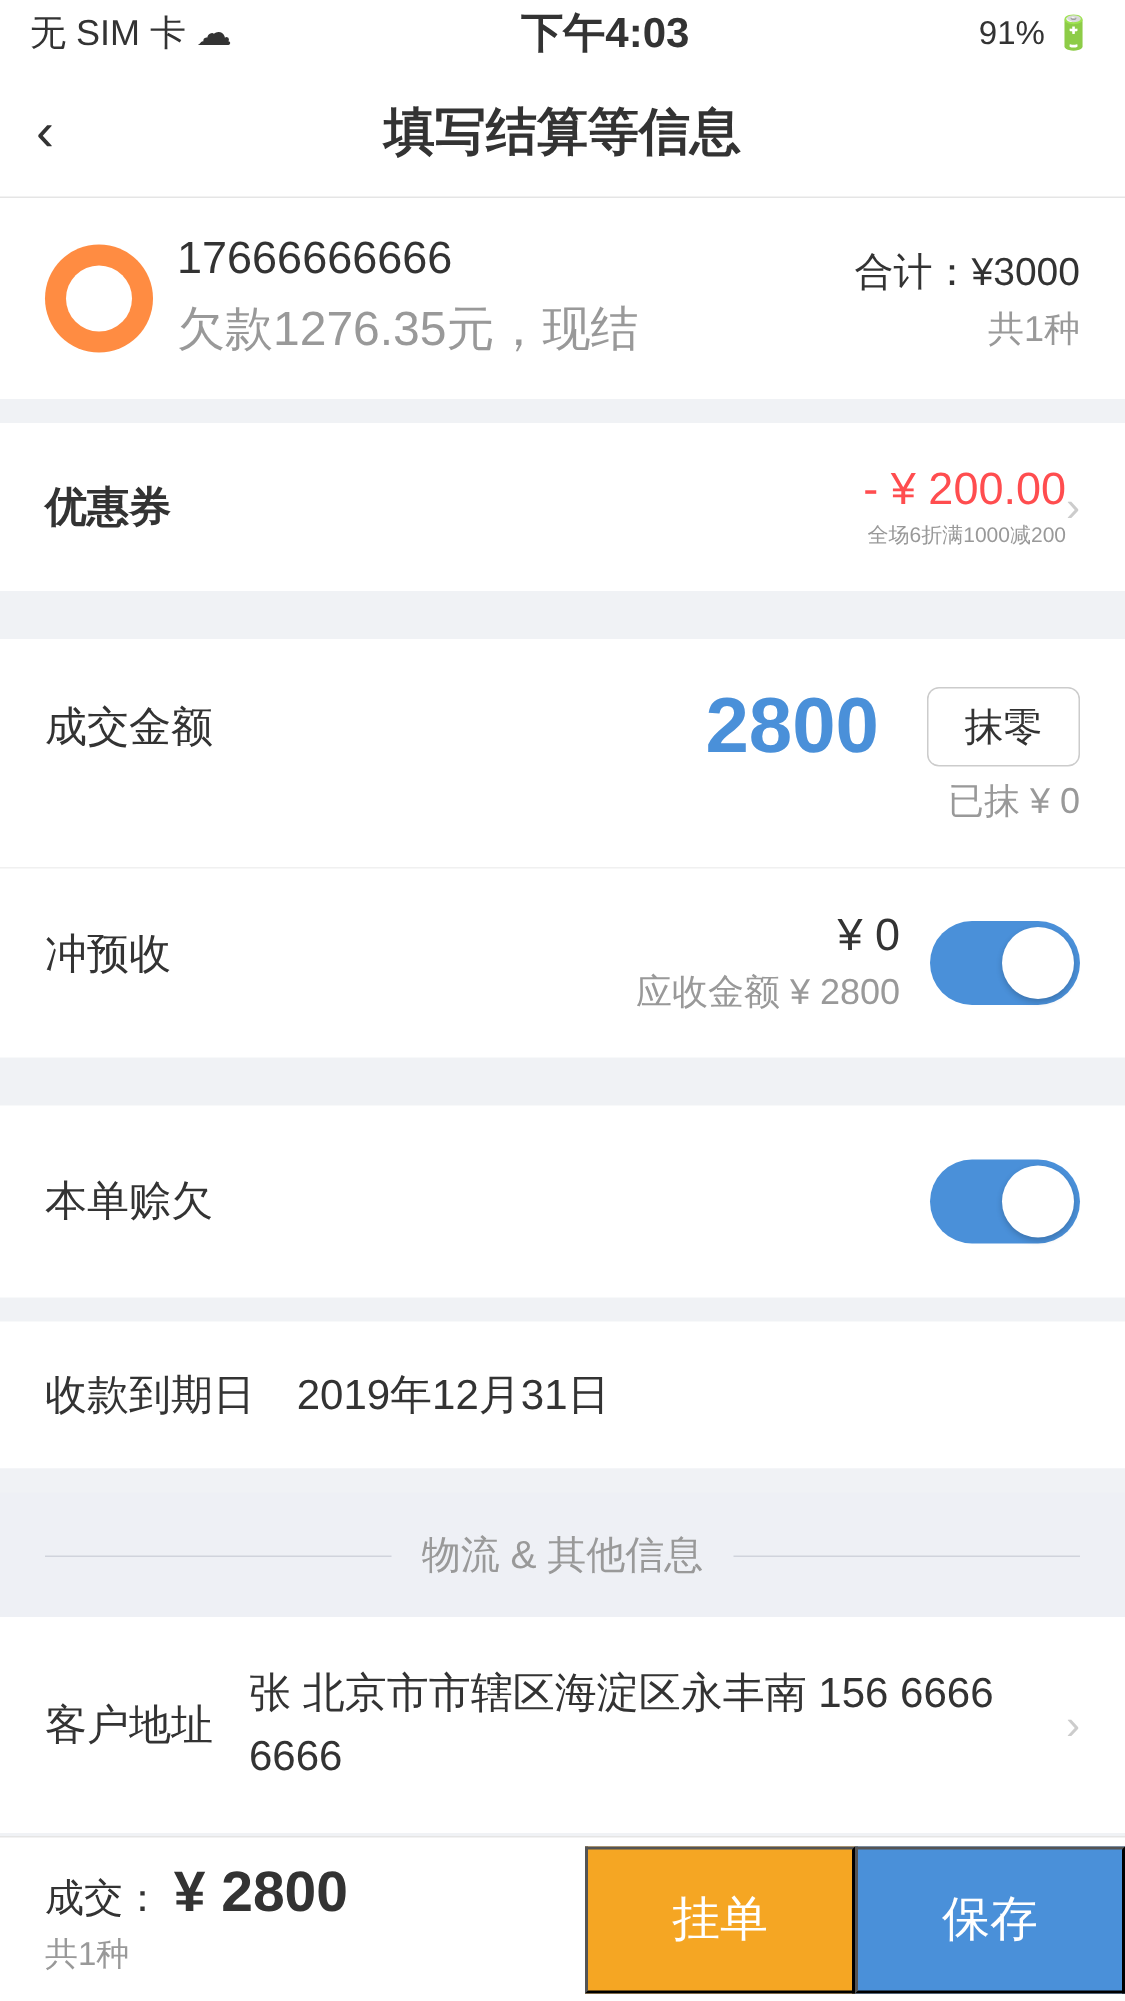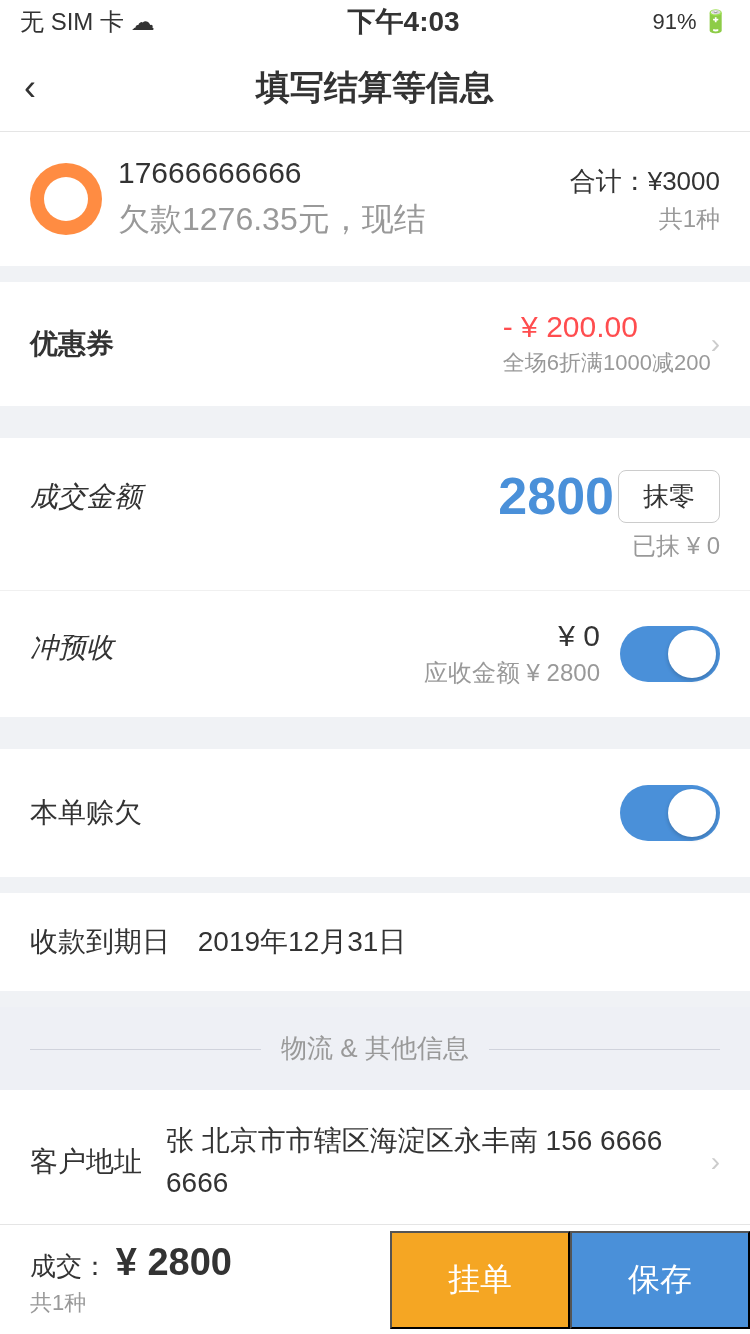--- a/index.html
+++ b/index.html
@@ -97,40 +97,40 @@
       background: #fff;
       padding: 28px 30px;
       display: flex;
       align-items: center;
       justify-content: space-between;
       margin-bottom: 16px;
       cursor: pointer;
     }
     .coupon-label { font-size: 28px; color: #333; font-weight: bold; }
     .coupon-value { font-size: 30px; color: #ff4d4f; font-weight: 500; }
-    .coupon-desc { font-size: 22px; color: #999; margin-top: 4px; text-align: right; }
+    .coupon-desc { font-size: 14px; color: #999; margin-top: 4px; text-align: right; }
     .chevron { font-size: 28px; color: #ccc; }
 
     
     .section-card {
       background: #fff;
       margin-bottom: 16px;
     }
     .section-row {
       padding: 28px 30px;
       display: flex;
       align-items: center;
       justify-content: space-between;
       border-bottom: 1px solid #f0f0f0;
     }
     .section-row:last-child { border-bottom: none; }
-    .row-label { font-size: 28px; color: #333; font-style: italic; }
-
-    
-    .amount-right { display: flex; align-items: center; gap: 4px; }
+    .row-label { font-size: 28px; color: #333; }
+
+    
+    .amount-right { display: flex; align-items: center; gap: 32px; }
     .amount-value { font-size: 52px; color: #4a90d9; font-weight: 600; }
     .round-btn {
       border: 1px solid #ccc;
       border-radius: 8px;
       padding: 8px 24px;
       font-size: 26px;
       color: #333;
       background: #fff;
       cursor: pointer;
     }

